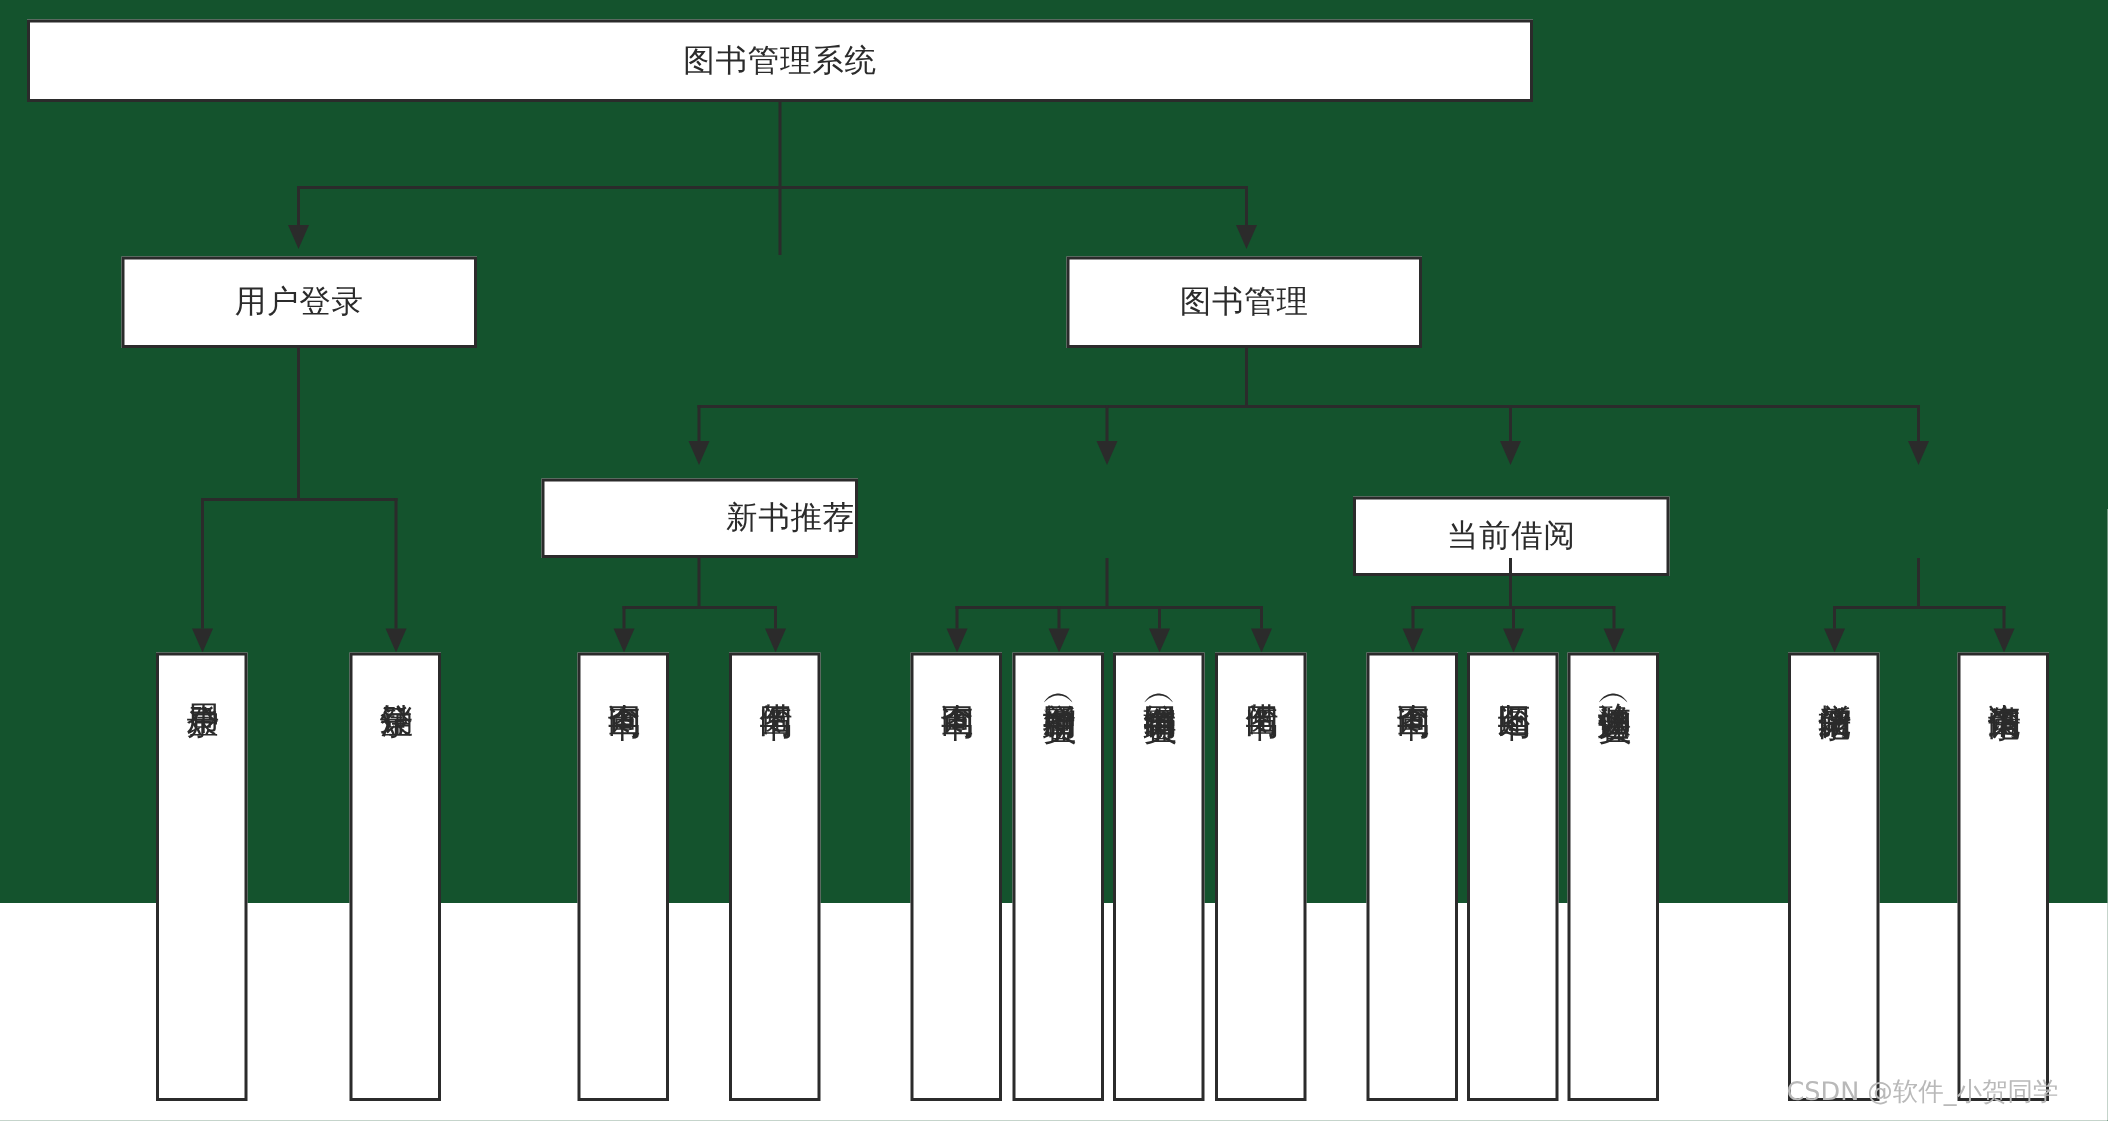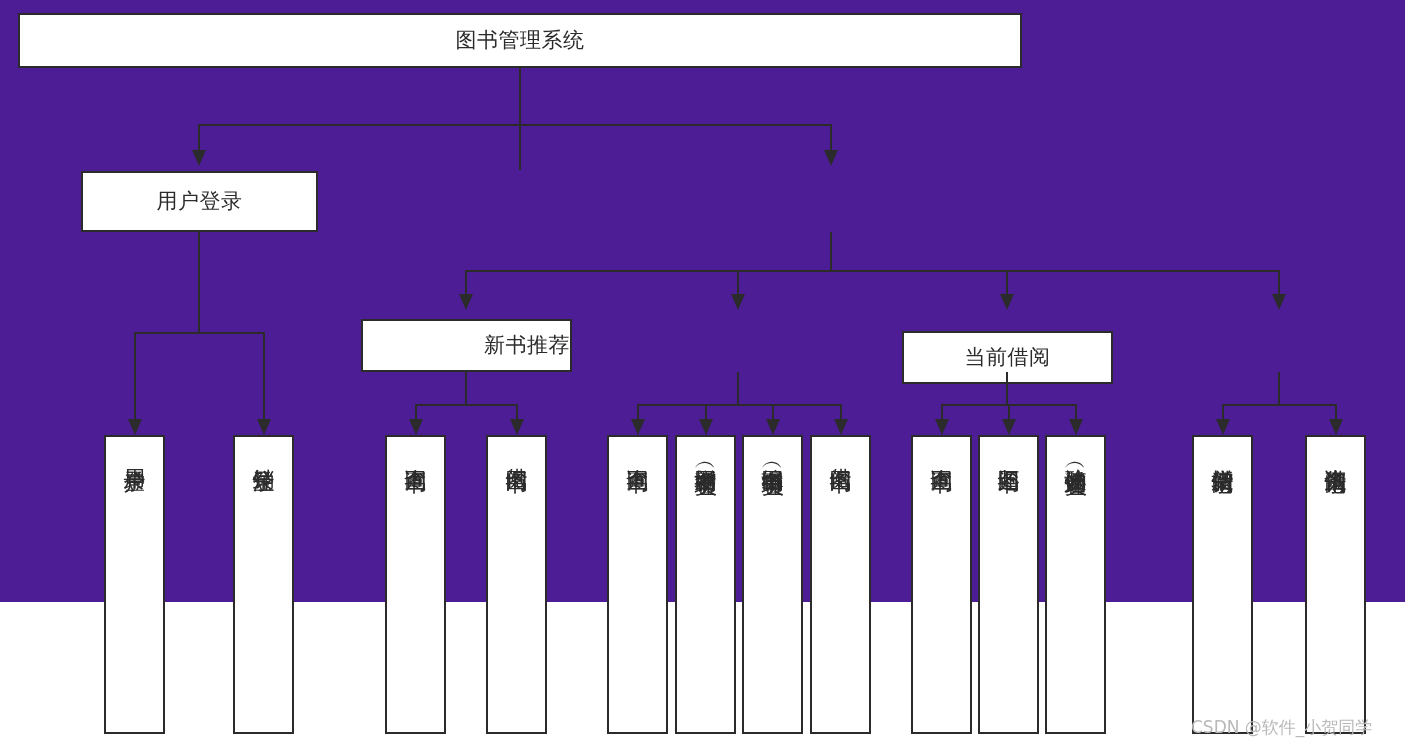--- a/index.html
+++ b/index.html
@@ -1,20 +1,20 @@
 <!DOCTYPE html>
 <html><head>
 <meta charset="utf-8">
 <style>
   html,body{margin:0;padding:0;background:#ffffff;}
   body{
     font-family:"DejaVu Sans","Liberation Sans",sans-serif;
     width:1405px;height:747px;overflow:hidden;
   }
-  #canvas{position:relative;width:1405px;height:602px;background:#4c1d95;}
+  #canvas{position:relative;width:1405px;height:602px;background:#14532d;}
 
   
   .node{
     position:absolute;
     box-sizing:border-box;
     background:#ffffff;
     border:2px solid #2b2b2b;
     display:flex;
     align-items:center;
     justify-content:center;
@@ -79,20 +79,23 @@
   <div class="ln hh" style="left:198px;top:124px;width:634px;height:2px;"></div>
   <div class="ln vv" style="left:198px;top:124px;width:2px;height:26px;"></div>
   <div class="arrow" style="left:192px;top:150px;"></div>
   <div class="ln vv" style="left:830px;top:124px;width:2px;height:26px;"></div>
   <div class="arrow" style="left:824px;top:150px;"></div>
 
   <div class="node h" style="left:81px;top:171px;width:237px;height:61px;">
     <span class="lbl">用户登录</span>
   </div>
 
+  <div class="node h" style="left:711px;top:171px;width:237px;height:61px;">
+    <span class="lbl">图书管理</span>
+  </div>
 
   <div class="ln vv" style="left:198px;top:232px;width:2px;height:101px;"></div>
   <div class="ln hh" style="left:134px;top:332px;width:131px;height:2px;"></div>
   <div class="ln vv" style="left:134px;top:332px;width:2px;height:87px;"></div>
   <div class="arrow" style="left:128px;top:419px;"></div>
   <div class="ln vv" style="left:263px;top:332px;width:2px;height:87px;"></div>
   <div class="arrow" style="left:257px;top:419px;"></div>
 
   <div class="ln vv" style="left:830px;top:232px;width:2px;height:39px;"></div>
   <div class="ln hh" style="left:465px;top:270px;width:815px;height:2px;"></div>

